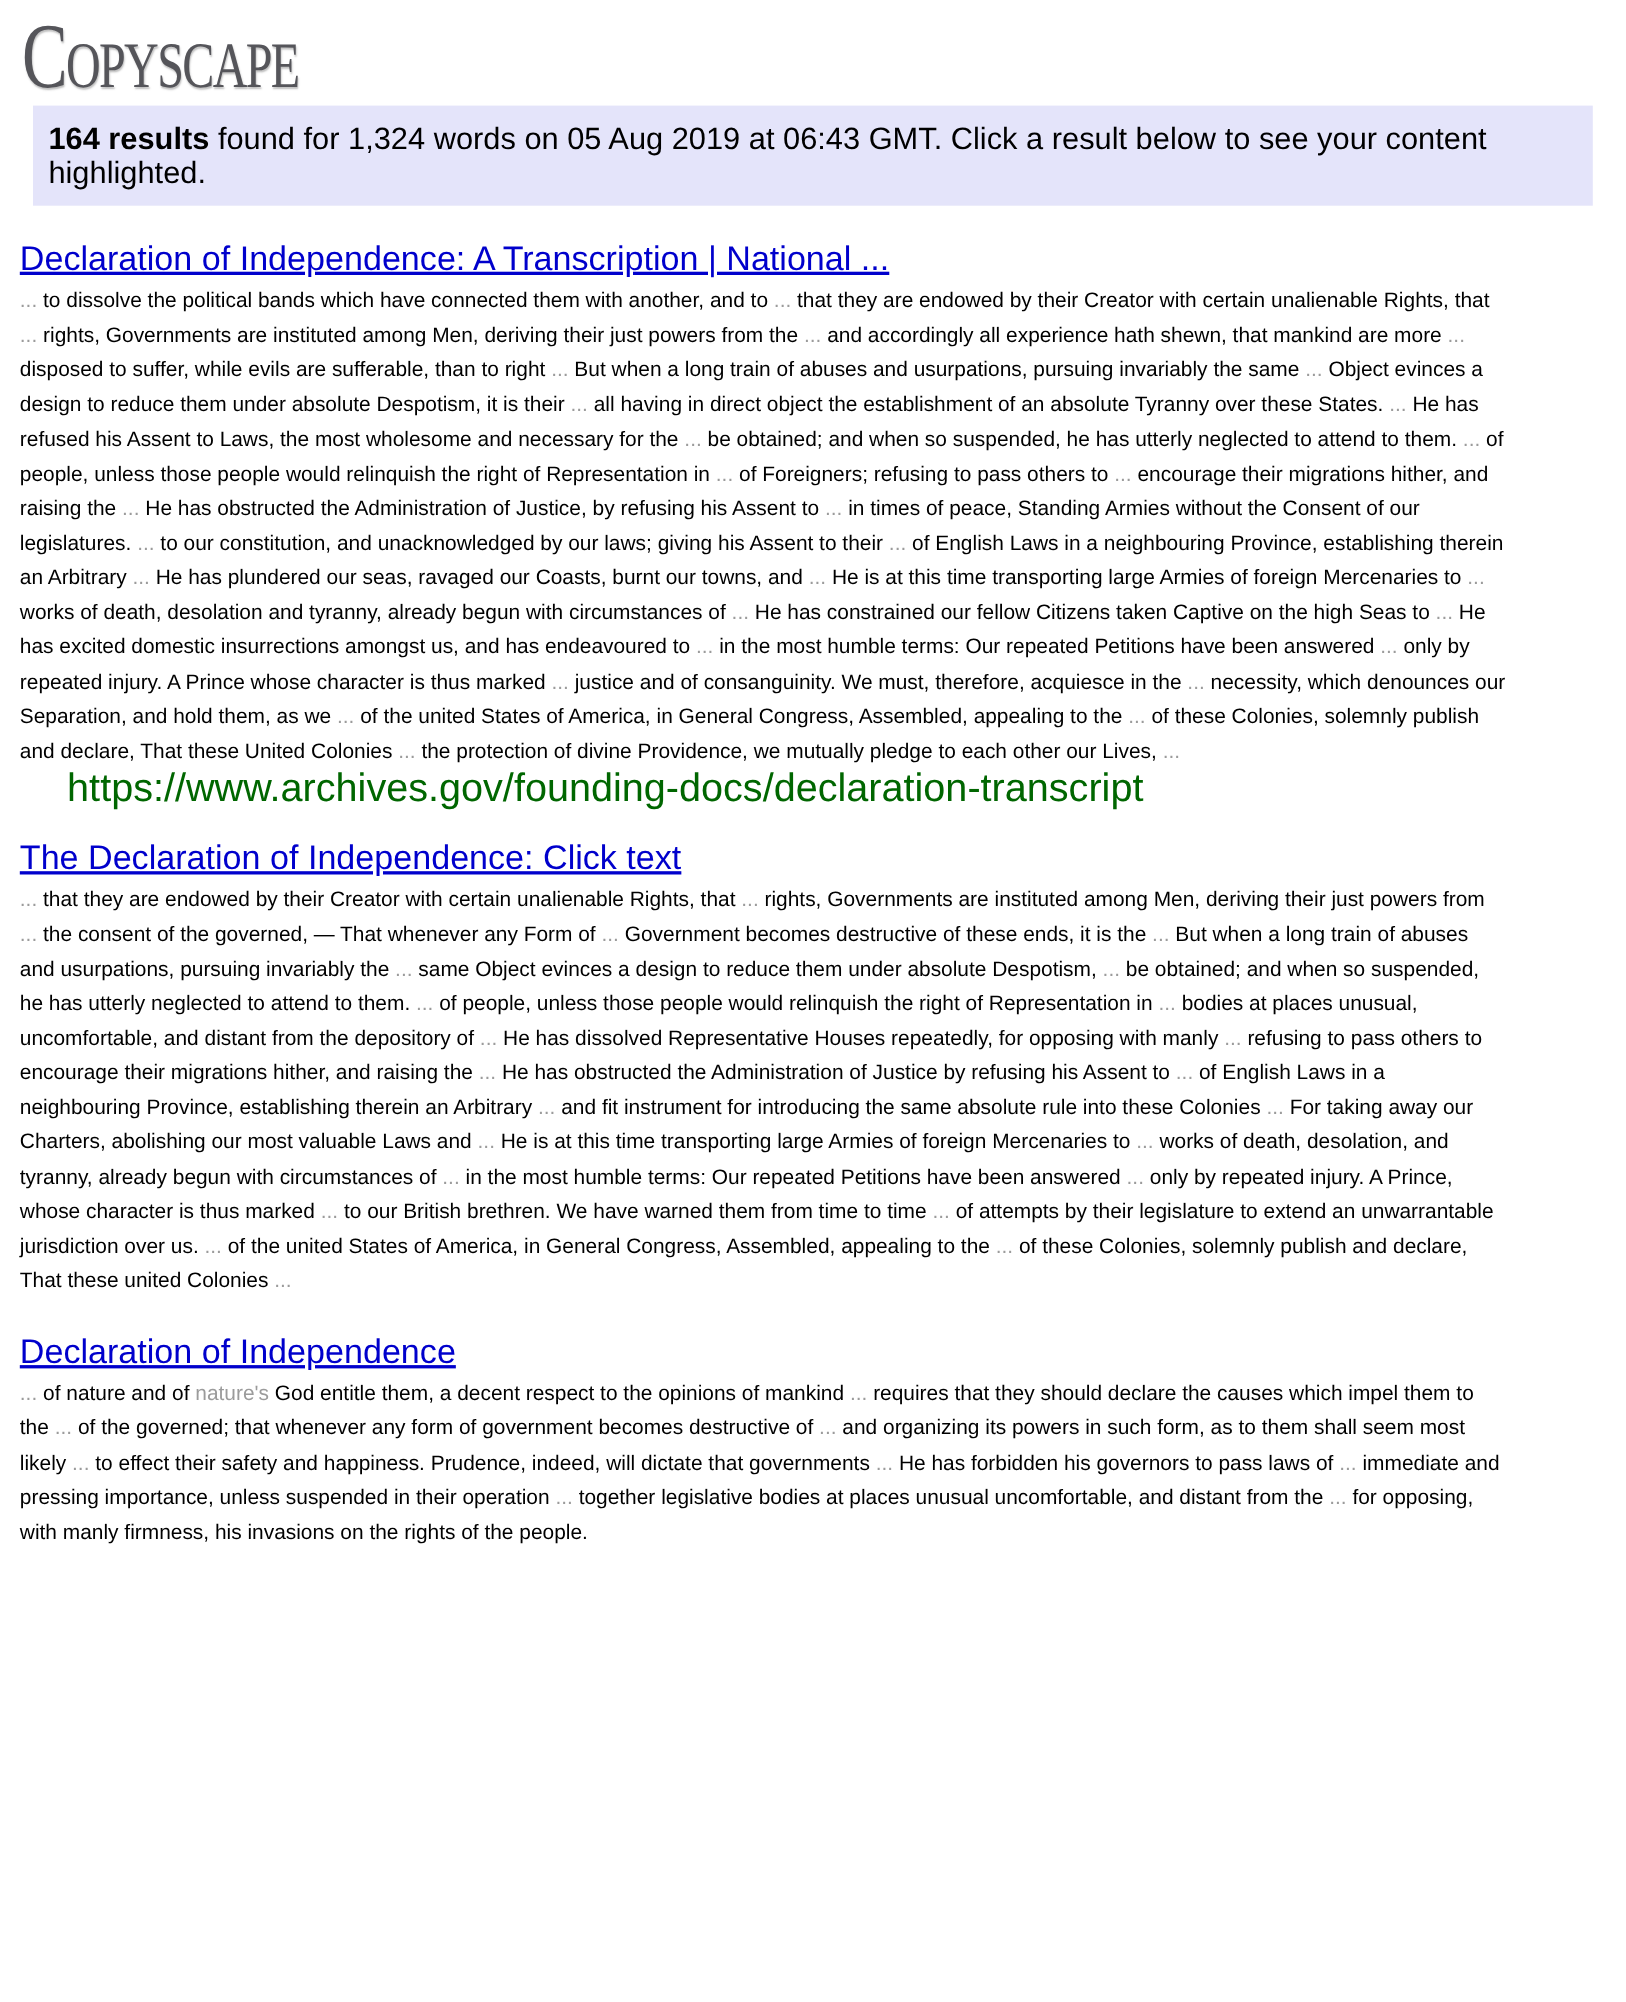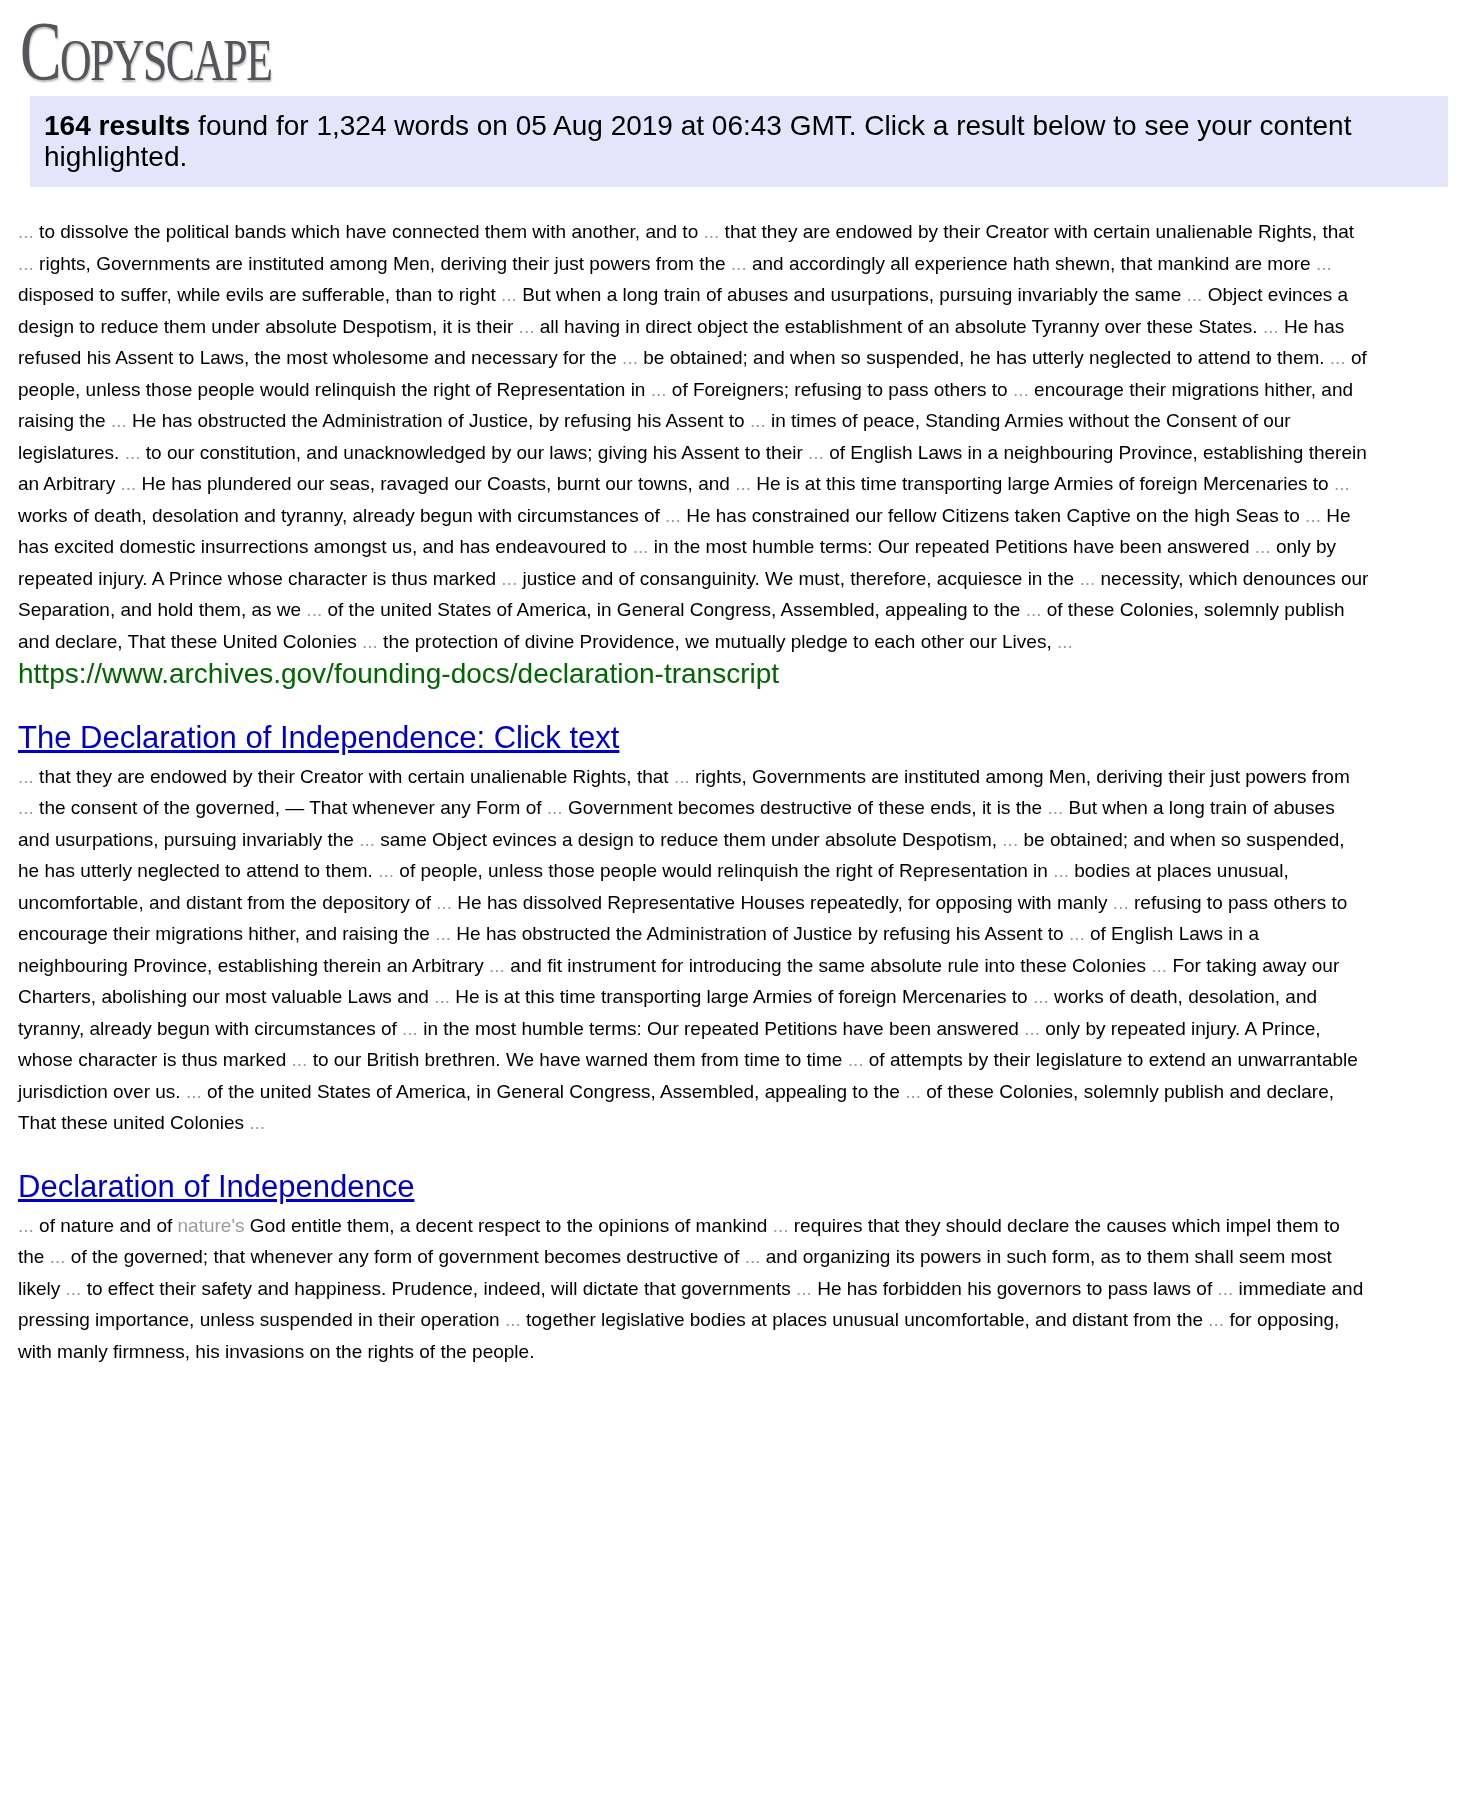--- a/index.html
+++ b/index.html
@@ -47,39 +47,41 @@
     cursor:pointer;
   }
   .snippet{
     font-size:19px;line-height:31.5px;
     margin-top:5px;
     color:var(--text);
   }
   .snippet .gray{color:var(--gray);}
   .url{
     display:block;
-    font-size:28px;line-height:31.5px;
+    font-size:36px;line-height:31.5px;
     color:var(--green);
     margin-top:1px;
+    margin-left:43px;
   }
 </style>
 </head>
 <body>
 
 <div class="header">
   <div class="logo">Copyscape</div>
 </div>
 
 <div class="banner">
   <span class="count">164 results</span>
   <span>found for 1,324 words on 05 Aug 2019 at 06:43 GMT. Click a result below to see your content highlighted.</span>
 </div>
 
 <div class="results">
   <div class="result">
+    <a class="result-title">Declaration of Independence: A Transcription | National ...</a>
     <div class="snippet"><span class="gray">...</span><span> to dissolve the political bands which have connected them with another, and to </span><span class="gray">...</span><span> that they are endowed by their Creator with certain unalienable Rights, that </span><span class="gray">...</span><span> rights, Governments are instituted among Men, deriving their just powers from the </span><span class="gray">...</span><span> and accordingly all experience hath shewn, that mankind are more </span><span class="gray">...</span><span> disposed to suffer, while evils are sufferable, than to right </span><span class="gray">...</span><span> But when a long train of abuses and usurpations, pursuing invariably the same </span><span class="gray">...</span><span> Object evinces a design to reduce them under absolute Despotism, it is their </span><span class="gray">...</span><span> all having in direct object the establishment of an absolute Tyranny over these States. </span><span class="gray">...</span><span> He has refused his Assent to Laws, the most wholesome and necessary for the </span><span class="gray">...</span><span> be obtained; and when so suspended, he has utterly neglected to attend to them. </span><span class="gray">...</span><span> of people, unless those people would relinquish the right of Representation in </span><span class="gray">...</span><span> of Foreigners; refusing to pass others to </span><span class="gray">...</span><span> encourage their migrations hither, and raising the </span><span class="gray">...</span><span> He has obstructed the Administration of Justice, by refusing his Assent to </span><span class="gray">...</span><span> in times of peace, Standing Armies without the Consent of our legislatures. </span><span class="gray">...</span><span> to our constitution, and unacknowledged by our laws; giving his Assent to their </span><span class="gray">...</span><span> of English Laws in a neighbouring Province, establishing therein an Arbitrary </span><span class="gray">...</span><span> He has plundered our seas, ravaged our Coasts, burnt our towns, and </span><span class="gray">...</span><span> He is at this time transporting large Armies of foreign Mercenaries to </span><span class="gray">...</span><span> works of death, desolation and tyranny, already begun with circumstances of </span><span class="gray">...</span><span> He has constrained our fellow Citizens taken Captive on the high Seas to </span><span class="gray">...</span><span> He has excited domestic insurrections amongst us, and has endeavoured to </span><span class="gray">...</span><span> in the most humble terms: Our repeated Petitions have been answered </span><span class="gray">...</span><span> only by repeated injury. A Prince whose character is thus marked </span><span class="gray">...</span><span> justice and of consanguinity. We must, therefore, acquiesce in the </span><span class="gray">...</span><span> necessity, which denounces our Separation, and hold them, as we </span><span class="gray">...</span><span> of the united States of America, in General Congress, Assembled, appealing to the </span><span class="gray">...</span><span> of these Colonies, solemnly publish and declare, That these United Colonies </span><span class="gray">...</span><span> the protection of divine Providence, we mutually pledge to each other our Lives, </span><span class="gray">...</span></div>
     <div class="url">https://www.archives.gov/founding-docs/declaration-transcript</div>
   </div>
 
   <div class="result">
     <a class="result-title">The Declaration of Independence: Click text</a>
     <div class="snippet"><span class="gray">...</span><span> that they are endowed by their Creator with certain unalienable Rights, that </span><span class="gray">...</span><span> rights, Governments are instituted among Men, deriving their just powers from </span><span class="gray">...</span><span> the consent of the governed, — That whenever any Form of </span><span class="gray">...</span><span> Government becomes destructive of these ends, it is the </span><span class="gray">...</span><span> But when a long train of abuses and usurpations, pursuing invariably the </span><span class="gray">...</span><span> same Object evinces a design to reduce them under absolute Despotism, </span><span class="gray">...</span><span> be obtained; and when so suspended, he has utterly neglected to attend to them. </span><span class="gray">...</span><span> of people, unless those people would relinquish the right of Representation in </span><span class="gray">...</span><span> bodies at places unusual, uncomfortable, and distant from the depository of </span><span class="gray">...</span><span> He has dissolved Representative Houses repeatedly, for opposing with manly </span><span class="gray">...</span><span> refusing to pass others to encourage their migrations hither, and raising the </span><span class="gray">...</span><span> He has obstructed the Administration of Justice by refusing his Assent to </span><span class="gray">...</span><span> of English Laws in a neighbouring Province, establishing therein an Arbitrary </span><span class="gray">...</span><span> and fit instrument for introducing the same absolute rule into these Colonies </span><span class="gray">...</span><span> For taking away our Charters, abolishing our most valuable Laws and </span><span class="gray">...</span><span> He is at this time transporting large Armies of foreign Mercenaries to </span><span class="gray">...</span><span> works of death, desolation, and tyranny, already begun with circumstances of </span><span class="gray">...</span><span> in the most humble terms: Our repeated Petitions have been answered </span><span class="gray">...</span><span> only by repeated injury. A Prince, whose character is thus marked </span><span class="gray">...</span><span> to our British brethren. We have warned them from time to time </span><span class="gray">...</span><span> of attempts by their legislature to extend an unwarrantable jurisdiction over us. </span><span class="gray">...</span><span> of the united States of America, in General Congress, Assembled, appealing to the </span><span class="gray">...</span><span> of these Colonies, solemnly publish and declare, That these united Colonies </span><span class="gray">...</span></div>
   </div>
 
   <div class="result">

